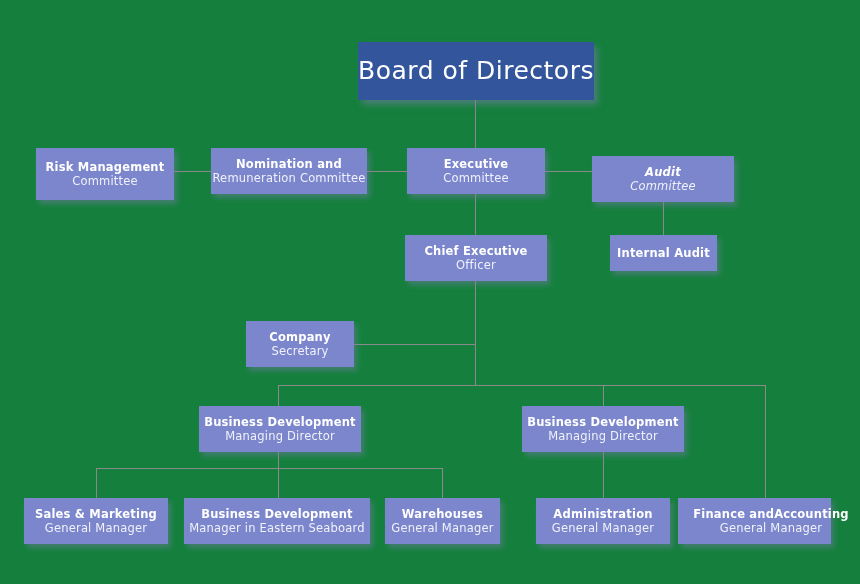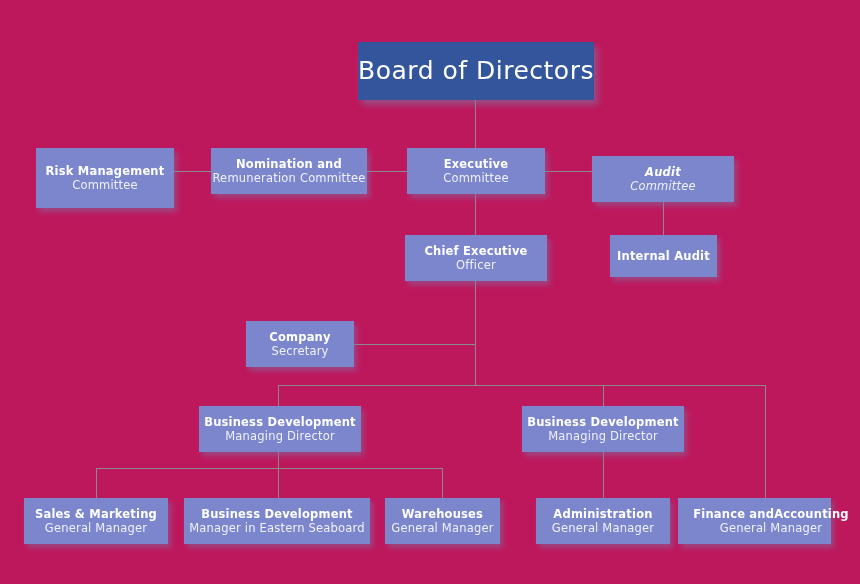--- a/index.html
+++ b/index.html
@@ -4,21 +4,21 @@
 <style>
   html, body {
     margin: 0;
     padding: 0;
     background: #ffffff;
   }
   #chart-root {
     position: relative;
     width: 860px;
     height: 584px;
-    background: #be185d;
+    background: #15803d;
     font-family: "DejaVu Sans", sans-serif;
     overflow: hidden;
   }
 
   
   .line {
     position: absolute;
     background: #8a8a8a;
     z-index: 1;
   }
@@ -98,21 +98,21 @@
   <div class="line v" style="left:96px; top:468px; height:30px;"></div>
   <div class="line v" style="left:278px; top:468px; height:30px;"></div>
   <div class="line v" style="left:442px; top:468px; height:30px;"></div>
 
   <div class="line v" style="left:603px; top:452px; height:46px;"></div>
 
   <div class="node root" style="left:358px; top:42px; width:236px; height:58px;">
     <span class="t1">Board of Directors</span>
   </div>
 
-  <div class="node" style="left:36px; top:148px; width:138px; height:60px;">
+  <div class="node" style="left:36px; top:148px; width:138px; height:52px;">
     <span class="t1">Risk Management</span>
     <span class="t2">Committee</span>
   </div>
 
   <div class="node" style="left:211px; top:148px; width:156px; height:46px;">
     <span class="t1">Nomination and</span>
     <span class="t2">Remuneration Committee</span>
   </div>
 
   <div class="node" style="left:407px; top:148px; width:138px; height:46px;">
@@ -123,21 +123,21 @@
   <div class="node" style="left:592px; top:156px; width:142px; height:46px;font-style:italic;">
     <span class="t1">Audit</span>
     <span class="t2">Committee</span>
   </div>
 
   <div class="node" style="left:405px; top:235px; width:142px; height:46px;">
     <span class="t1">Chief Executive</span>
     <span class="t2">Officer</span>
   </div>
 
-  <div class="node single" style="left:610px; top:235px; width:107px; height:42px;">
+  <div class="node single" style="left:610px; top:235px; width:107px; height:36px;">
     <span class="t1">Internal Audit</span>
   </div>
 
   <div class="node" style="left:226px; top:321px; width:108px; height:46px;margin-left:20px;">
     <span class="t1">Company</span>
     <span class="t2">Secretary</span>
   </div>
 
   <div class="node" style="left:199px; top:406px; width:162px; height:46px;">
     <span class="t1">Business Development</span>

